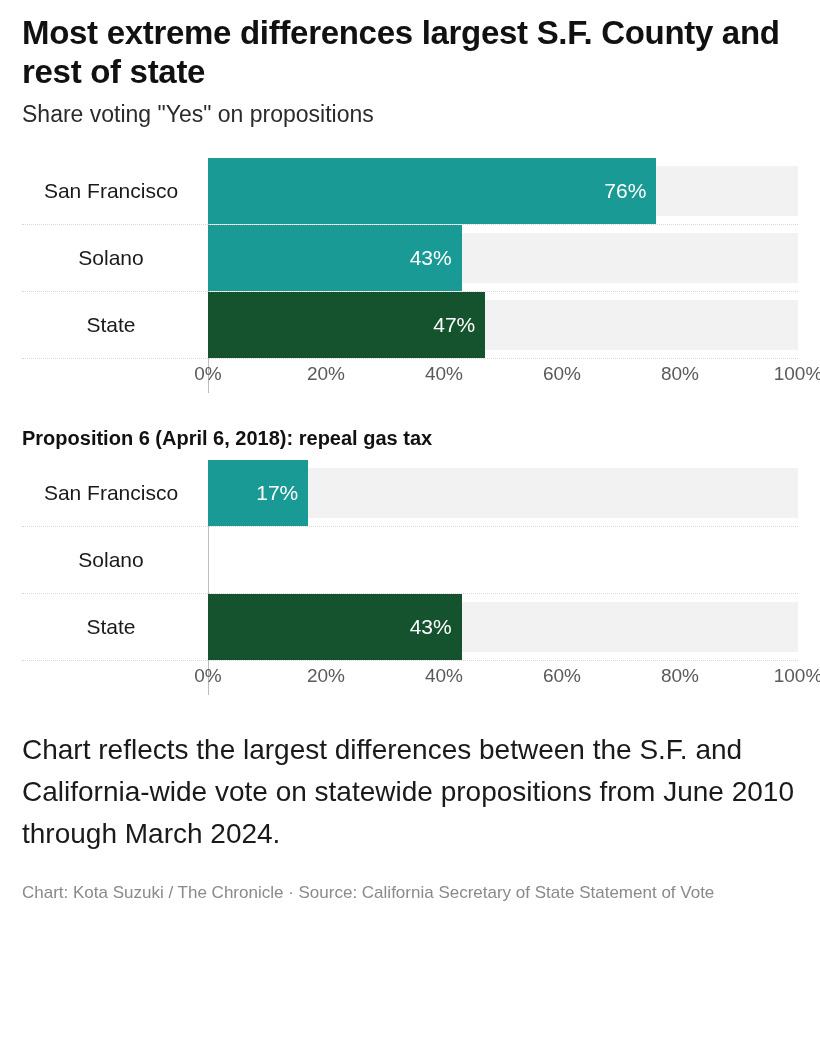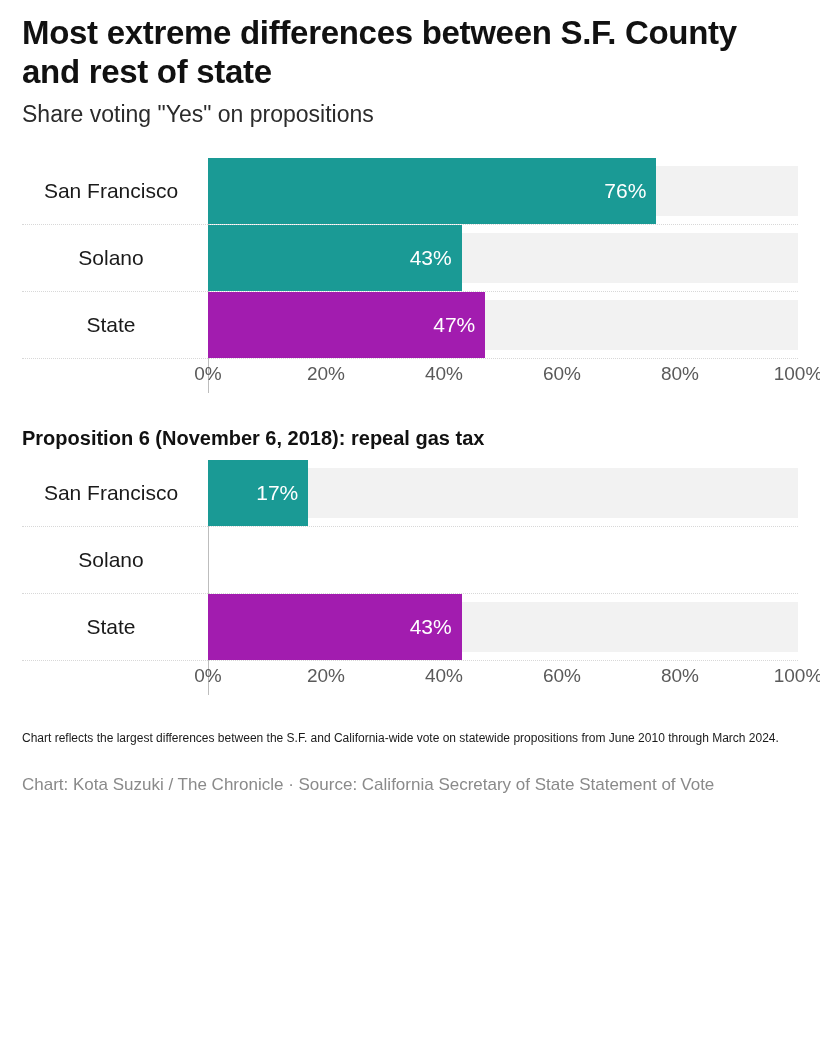--- a/index.html
+++ b/index.html
@@ -87,21 +87,21 @@
     left: 0;
     top: 50%;
     transform: translateY(-50%);
     height: 66px;
     background: #1a9a95;
     display: flex;
     align-items: center;
     justify-content: flex-end;
   }
   .bar.state {
-    background: #a21caf;
+    background: #14532d;
   }
   .bar-value {
     color: #ffffff;
     font-size: 21px;
     padding-right: 10px;
     white-space: nowrap;
   }
   .gridlines {
     position: absolute;
     left: 186px;
@@ -127,39 +127,39 @@
   }
   .tick {
     position: absolute;
     top: 4px;
     transform: translateX(-50%);
     font-size: 19px;
     color: #5a5a5a;
     white-space: nowrap;
   }
   .note {
-    font-size: 12px;
+    font-size: 28px;
     line-height: 1.5;
     color: #1a1a1a;
     margin: 6px 0 26px 0;
     max-width: 790px;
   }
   .credit {
     font-size: 17px;
     line-height: 1.45;
     color: #8a8a8a;
     max-width: 790px;
   }
 </style>
 </head>
 <body>
 
 <div class="page">
 
-  <h1 class="title">Most extreme differences between S.F. County and rest of state</h1>
+  <h1 class="title">Most extreme differences largest S.F. County and rest of state</h1>
   <div class="subtitle">Share voting "Yes" on propositions</div>
 
   <div class="panel">
     <div class="chart">
       <div class="gridlines">
         <div class="gridline zero" style="left:0%"></div>
         <div class="gridline" style="left:20%"></div>
         <div class="gridline" style="left:40%"></div>
         <div class="gridline" style="left:60%"></div>
         <div class="gridline" style="left:80%"></div>
@@ -201,21 +201,21 @@
         <span class="tick" style="left:20%">20%</span>
         <span class="tick" style="left:40%">40%</span>
         <span class="tick" style="left:60%">60%</span>
         <span class="tick" style="left:80%">80%</span>
         <span class="tick" style="left:100%">100%</span>
       </div>
     </div>
   </div>
 
   <div class="panel">
-    <div class="panel-title">Proposition 6 (November 6, 2018): repeal gas tax</div>
+    <div class="panel-title">Proposition 6 (April 6, 2018): repeal gas tax</div>
     <div class="chart">
       <div class="gridlines">
         <div class="gridline zero" style="left:0%"></div>
         <div class="gridline" style="left:20%"></div>
         <div class="gridline" style="left:40%"></div>
         <div class="gridline" style="left:60%"></div>
         <div class="gridline" style="left:80%"></div>
         <div class="gridline" style="left:100%"></div>
       </div>
 

